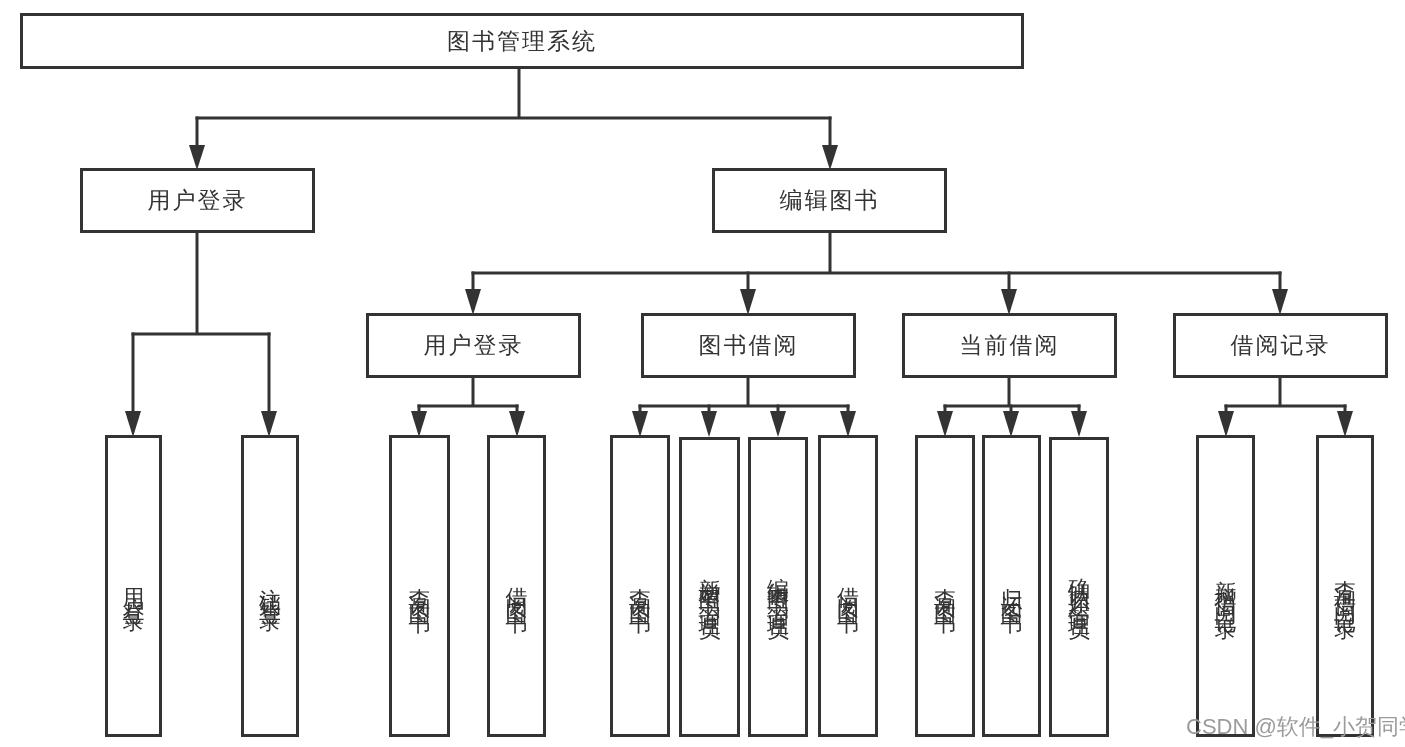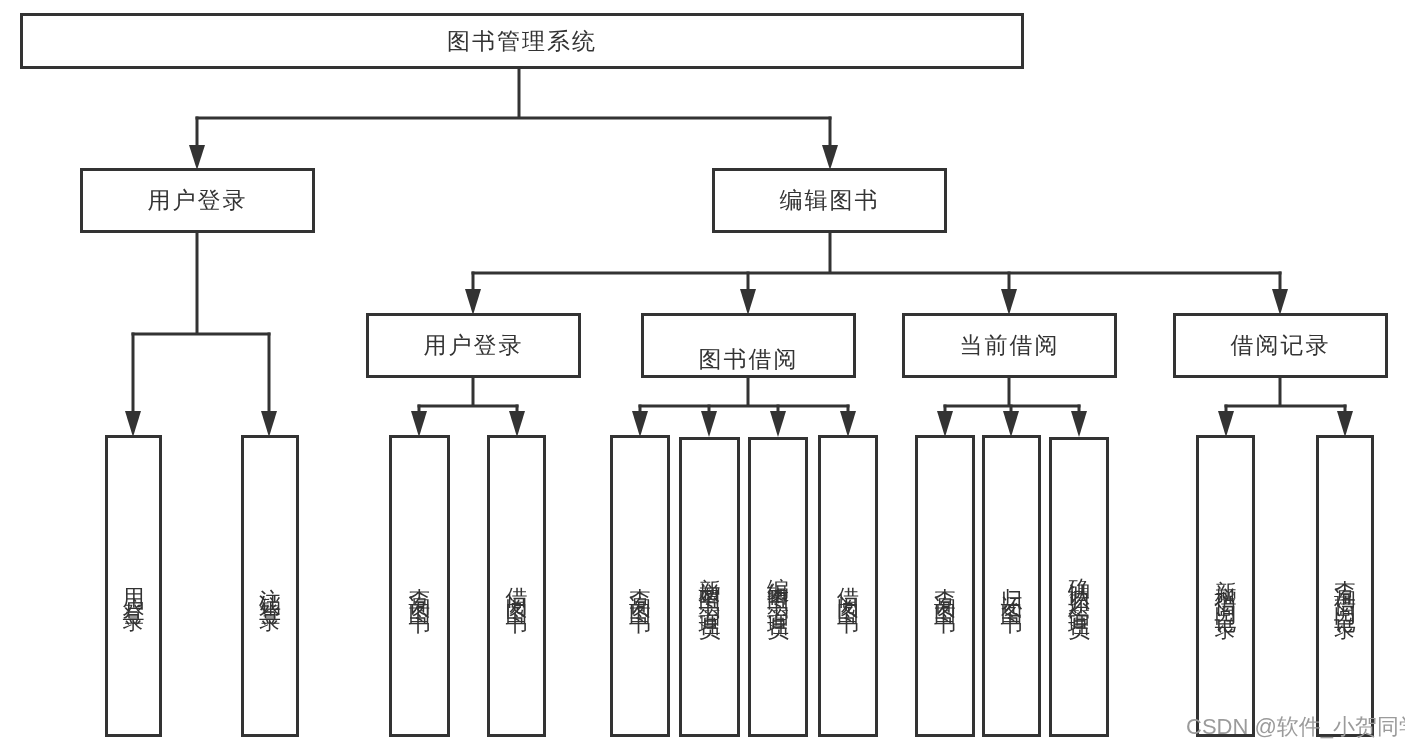--- a/index.html
+++ b/index.html
@@ -146,21 +146,21 @@
   <div class="hbox" style="left:80px;top:168px;width:235px;height:65px;">
     <span>用户登录</span>
   </div>
   <div class="hbox" style="left:712px;top:168px;width:235px;height:65px;">
     <span>编辑图书</span>
   </div>
 
   <div class="hbox" style="left:366px;top:313px;width:215px;height:65px;">
     <span>用户登录</span>
   </div>
-  <div class="hbox" style="left:641px;top:313px;width:215px;height:65px;align-items:flex-end;">
+  <div class="hbox" style="left:641px;top:313px;width:215px;height:65px;">
     <span>图书借阅</span>
   </div>
   <div class="hbox" style="left:902px;top:313px;width:215px;height:65px;align-items:center;">
     <span>当前借阅</span>
   </div>
   <div class="hbox" style="left:1173px;top:313px;width:215px;height:65px;">
     <span>借阅记录</span>
   </div>
 
   <div class="vbox" style="left:105px;top:435px;width:57px;height:302px;">

